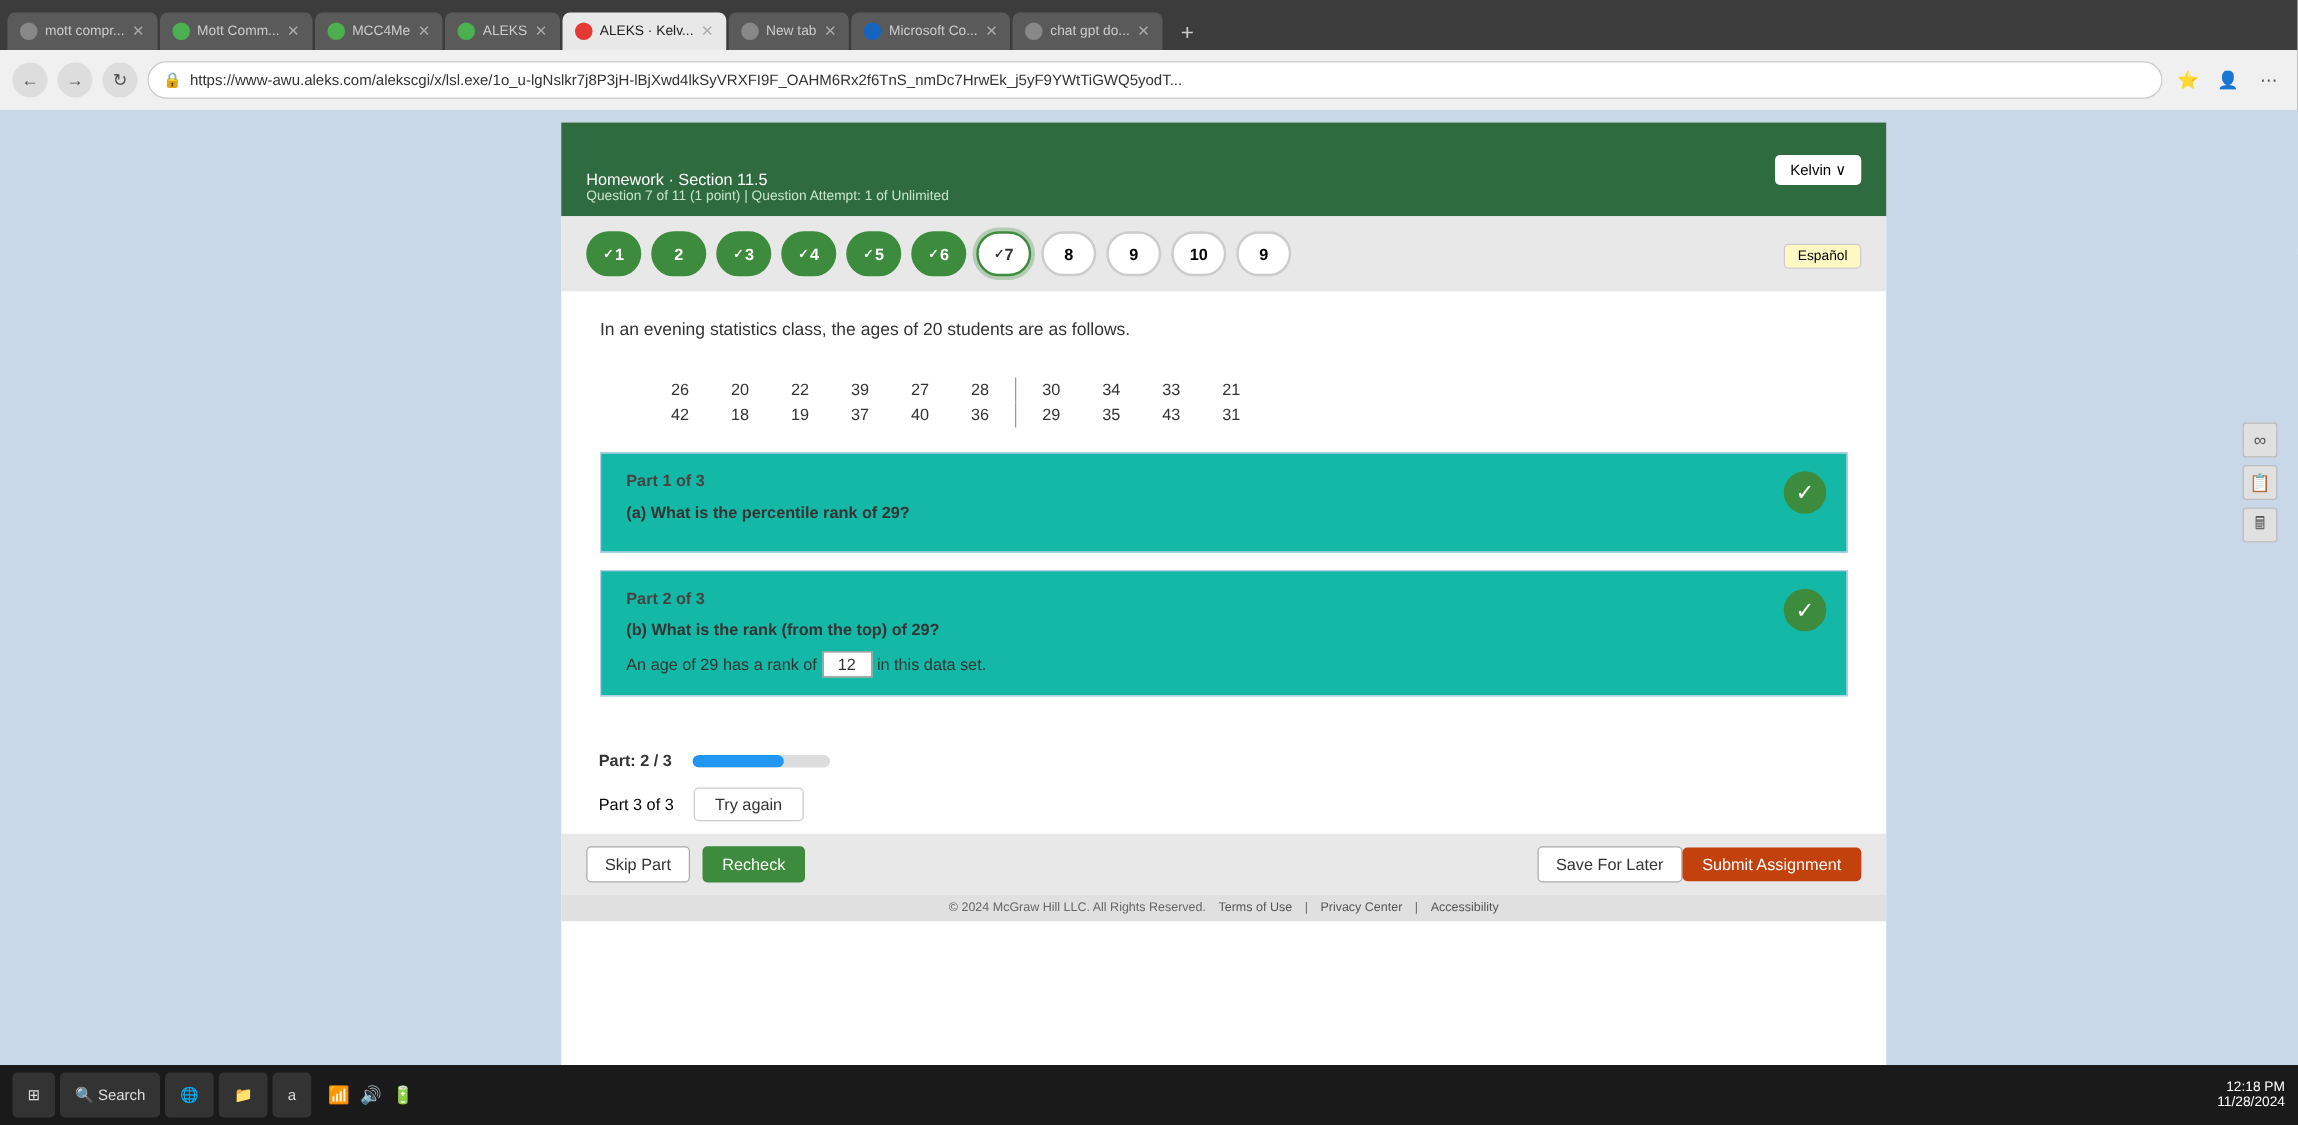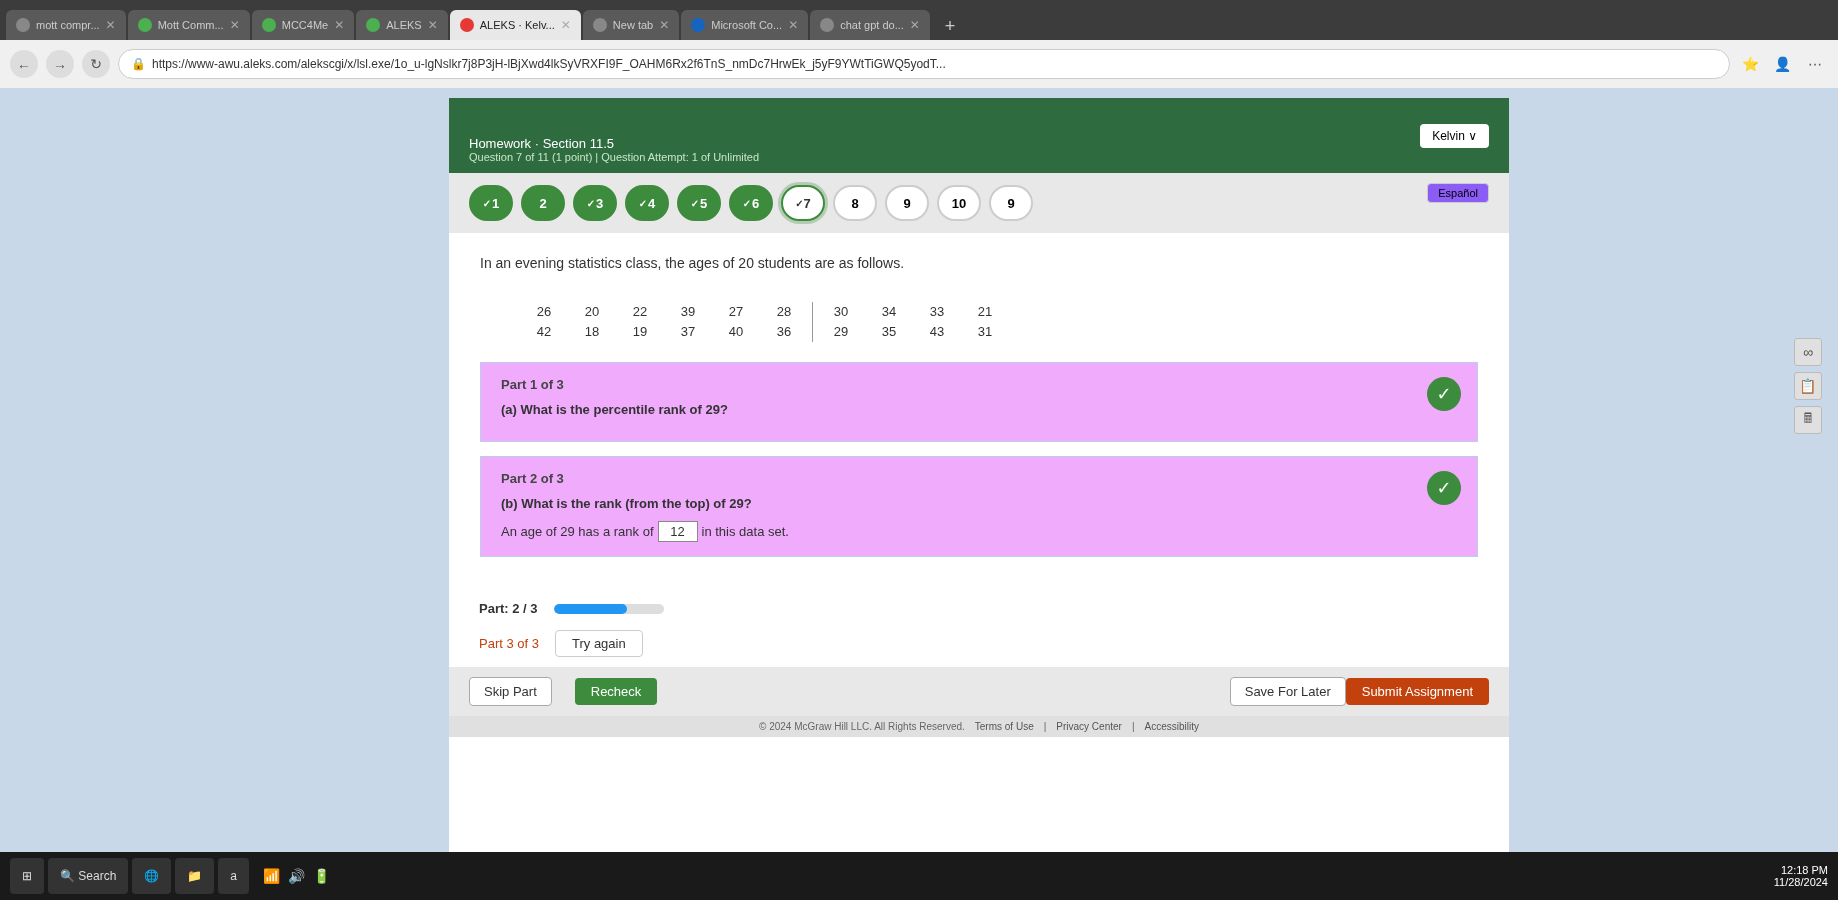--- a/index.html
+++ b/index.html
@@ -162,22 +162,22 @@
       padding: 12px 20px;
       display: flex;
       align-items: center;
       gap: 8px;
       flex-wrap: wrap;
       position: relative;
     }
     .espanol-btn {
       position: absolute;
       right: 20px;
-      top: 10px;
-      background: #8b5cf6;
+      top: 22px;
+      background: #fef9c3;
       border: 1px solid #ccc;
       border-radius: 4px;
       padding: 3px 10px;
       font-size: 11px;
       cursor: pointer;
     }
     .q-btn {
       width: 44px;
       height: 36px;
       border-radius: 20px;
@@ -232,21 +232,21 @@
     .data-cell {
       width: 48px;
       text-align: center;
       font-size: 13px;
       color: #333;
       padding: 2px 0;
     }
 
     
     .part-section {
-      background: #f0abfc;
+      background: #14b8a6;
       border: 1px solid #b8cfe8;
       margin-bottom: 14px;
       padding: 14px 20px;
       position: relative;
     }
     .part-header {
       font-size: 13px;
       font-weight: bold;
       color: #444;
       margin-bottom: 10px;
@@ -320,21 +320,21 @@
 
     
     .part3-section {
       padding: 4px 30px 10px 30px;
       display: flex;
       align-items: center;
       gap: 16px;
     }
     .part-label {
       font-size: 13px;
-      color: #c2410c;
+      color: #000000;
     }
     .try-again-btn {
       border: 1px solid #ccc;
       background: white;
       border-radius: 4px;
       padding: 5px 16px;
       font-size: 13px;
       cursor: pointer;
       color: #333;
     }
@@ -342,22 +342,21 @@
     
     .footer-bar {
       background: #e8e8e8;
       padding: 10px 20px;
       display: flex;
       justify-content: space-between;
       align-items: center;
     }
     .footer-left {
       display: flex;
-      gap: 23px;
-      align-items: center;
+      gap: 10px;
     }
     .skip-part-btn {
       border: 1px solid #aaa;
       background: white;
       border-radius: 4px;
       padding: 6px 14px;
       font-size: 13px;
       cursor: pointer;
       color: #333;
     }

